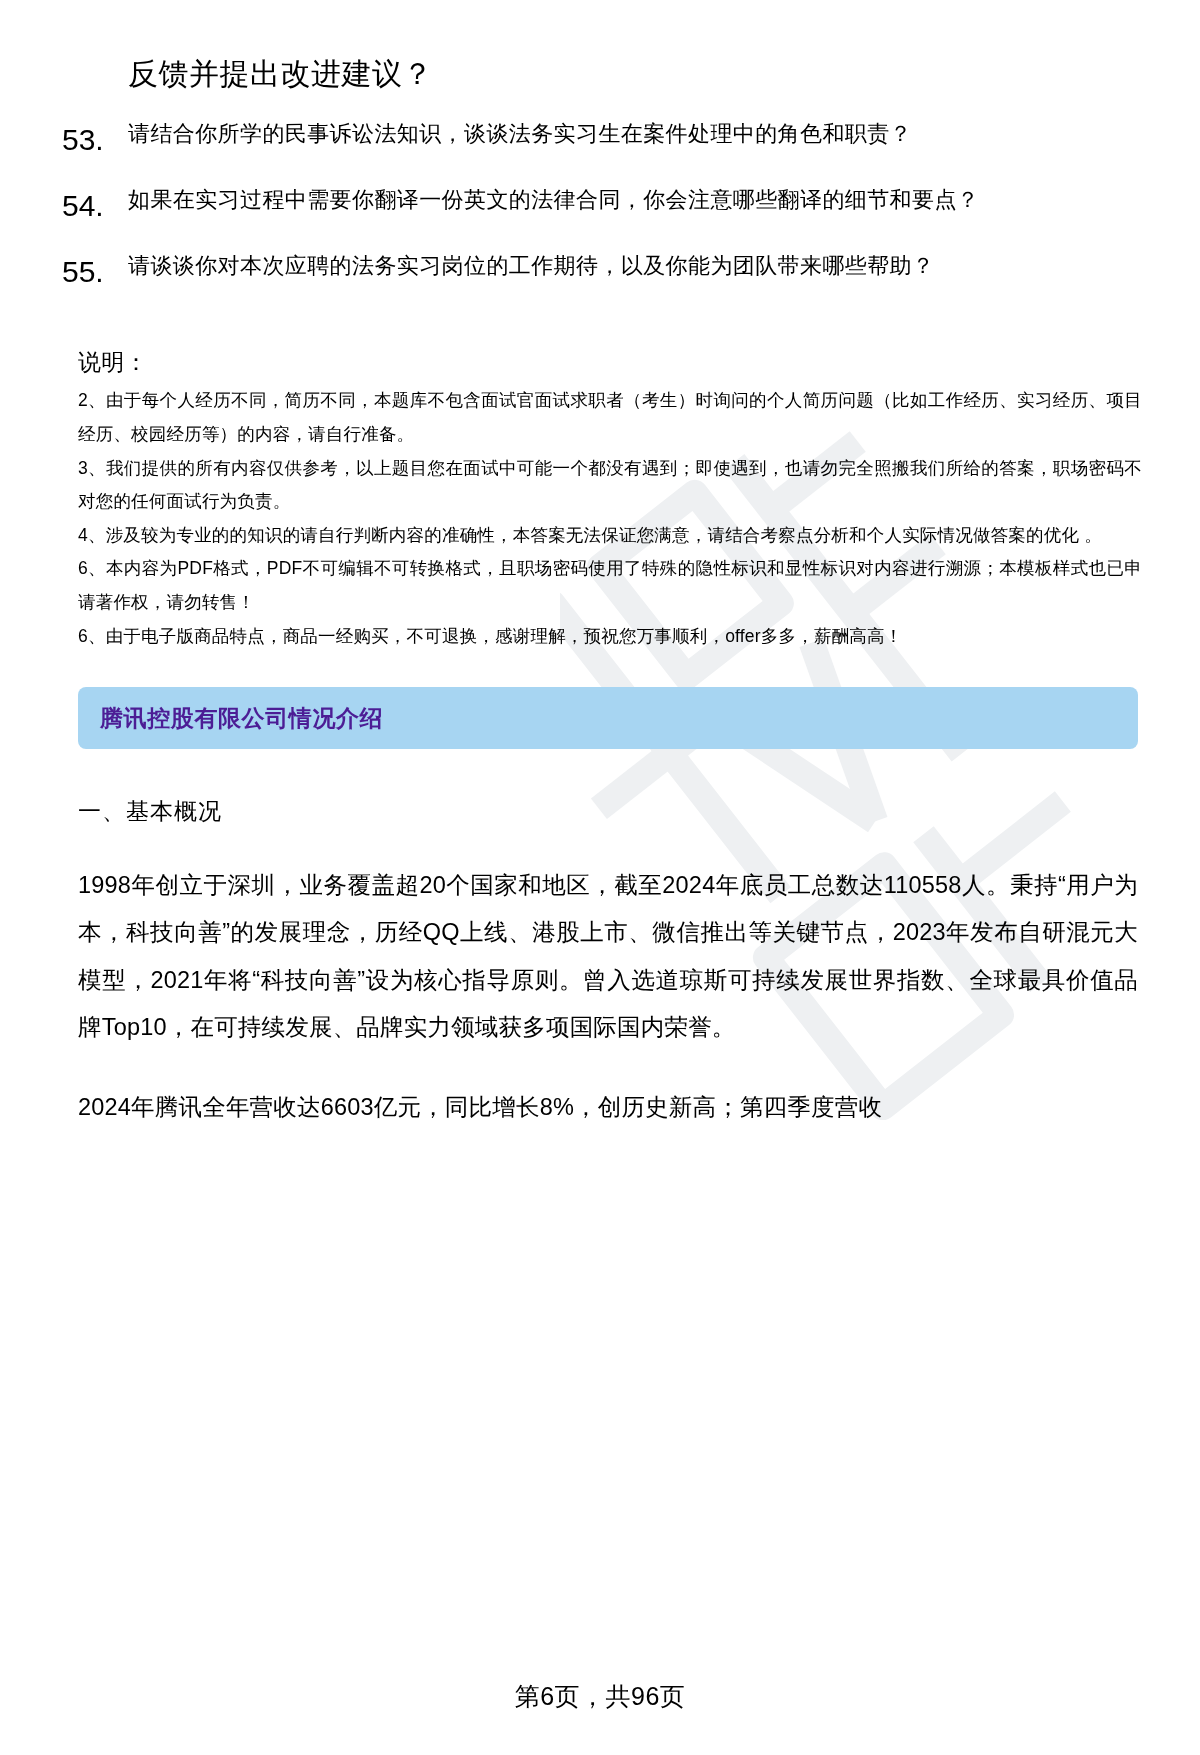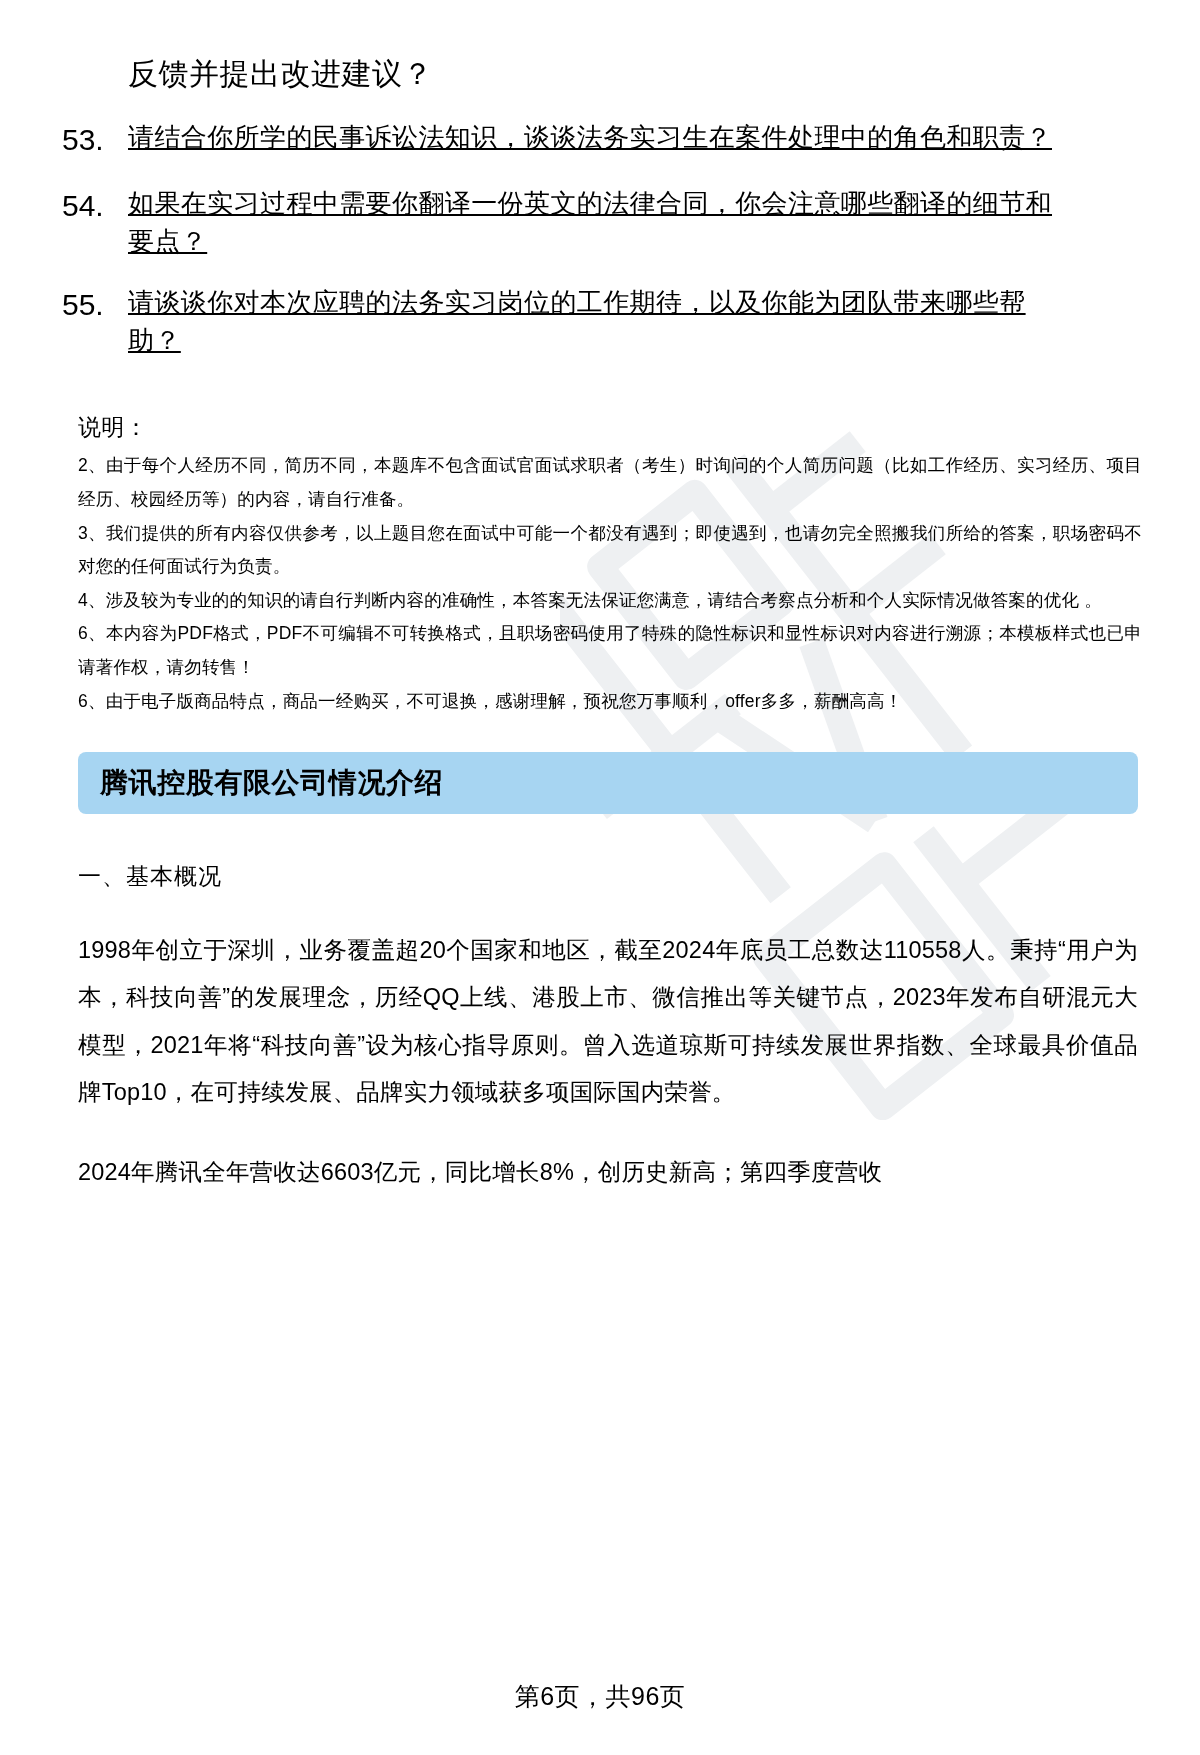--- a/index.html
+++ b/index.html
@@ -56,25 +56,24 @@
   }
   .q-num {
     width: 66px;
     flex: 0 0 66px;
     font-size: 30px;
     line-height: 1.48;
     letter-spacing: 0px;
   }
   .q-text {
     flex: 1 1 auto;
-    font-size: 26px;
+    font-size: 22px;
     line-height: 1.48;
     letter-spacing: 0.4px;
     max-width: 940px;
-    text-decoration: underline;
   }
 
   
   .notes {
     margin: 46px 0 0 0;
     padding: 0 58px 0 62px;
   }
   .notes-title {
     font-size: 23px;
     line-height: 1.9;
@@ -92,24 +91,24 @@
   .blue-bar {
     margin: 34px 62px 0 62px;
     height: 62px;
     border-radius: 8px;
     display: flex;
     align-items: center;
     padding-left: 22px;
     box-sizing: border-box;
   }
   .blue-bar-text {
-    font-size: 28px;
+    font-size: 23px;
     font-weight: bold;
     letter-spacing: 0.6px;
-    color: #000000;
+    color: #4c1d95;
     font-family: Liberation Serif, serif;
   }
 
   
   .section {
     padding: 0 62px;
   }
   .section-heading {
     font-size: 23px;
     line-height: 1.6;

